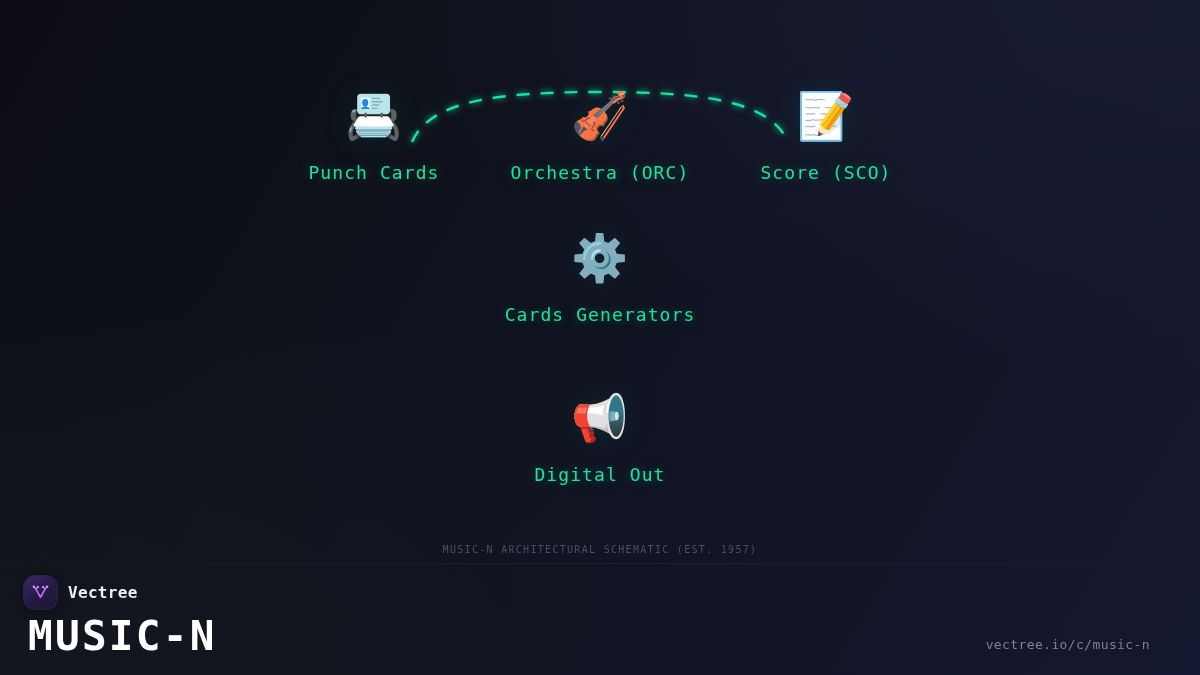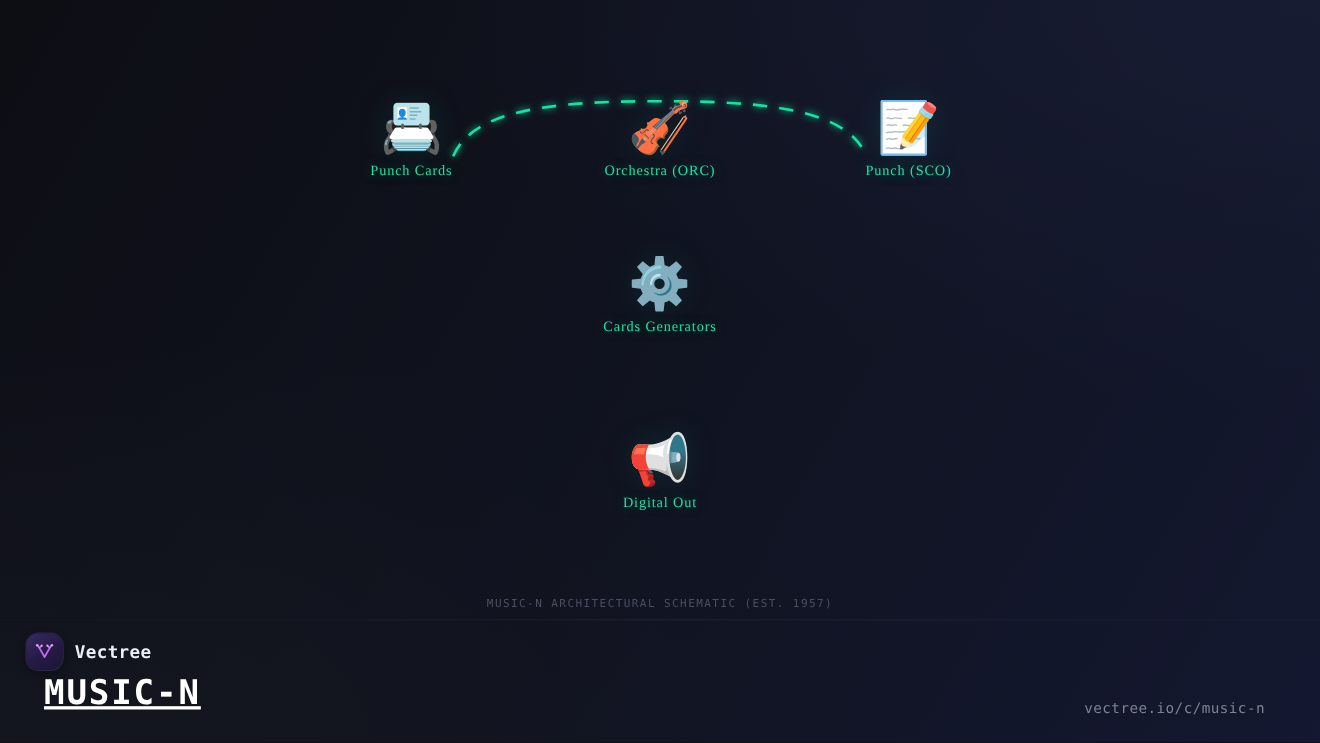--- a/index.html
+++ b/index.html
@@ -39,27 +39,26 @@
     text-align:center;
   }
   .node .glyph {
     font-size:46px;
     line-height:56px;
     height:56px;
     filter: drop-shadow(0 0 14px rgba(0,229,160,0.10));
     user-select:none;
   }
   .node .caption {
-    margin-top:3px;
-    font-size:13px;
+    margin-top:18px;
+    font-size:18px;
     letter-spacing:0.06em;
     color:#19e3a2;
     white-space:nowrap;
     text-shadow:0 0 12px rgba(0,229,160,0.35);
-    font-family:Liberation Serif, serif;
   }
 
   #node-punch      { left:374px; top:88px; }
   #node-orchestra  { left:600px; top:88px; }
   #node-score      { left:826px; top:88px; }
   #node-unitgen    { left:600px; top:230px; }
   #node-digitalout { left:600px; top:390px; }
 
   
   #schematic-caption {
@@ -104,27 +103,26 @@
   #brand-name {
     font-family:"DejaVu Sans Mono","Liberation Mono",monospace;
     font-size:16px;
     font-weight:bold;
     color:#eceef5;
     letter-spacing:0.02em;
   }
 
   #page-title {
     position:absolute;
-    left:40px; top:48px;
+    left:28px; top:48px;
     font-family:"DejaVu Sans Mono","Liberation Mono",monospace;
-    font-size:31px;
+    font-size:41px;
     font-weight:bold;
     letter-spacing:0.055em;
     color:#ffffff;
-    text-decoration:underline;
   }
 
   #footer-url {
     position:absolute;
     right:24px; top:73px;
     font-size:13px;
     letter-spacing:0.03em;
     color:#7d8292;
   }
 </style>
@@ -158,21 +156,21 @@
     <div class="caption">Punch Cards</div>
   </div>
 
   <div class="node" id="node-orchestra">
     <div class="glyph">🎻</div>
     <div class="caption">Orchestra (ORC)</div>
   </div>
 
   <div class="node" id="node-score">
     <div class="glyph">📝</div>
-    <div class="caption">Punch (SCO)</div>
+    <div class="caption">Score (SCO)</div>
   </div>
 
   <div class="node" id="node-unitgen">
     <div class="glyph">⚙️</div>
     <div class="caption">Cards Generators</div>
   </div>
 
   <div class="node" id="node-digitalout">
     <div class="glyph">📢</div>
     <div class="caption">Digital Out</div>

